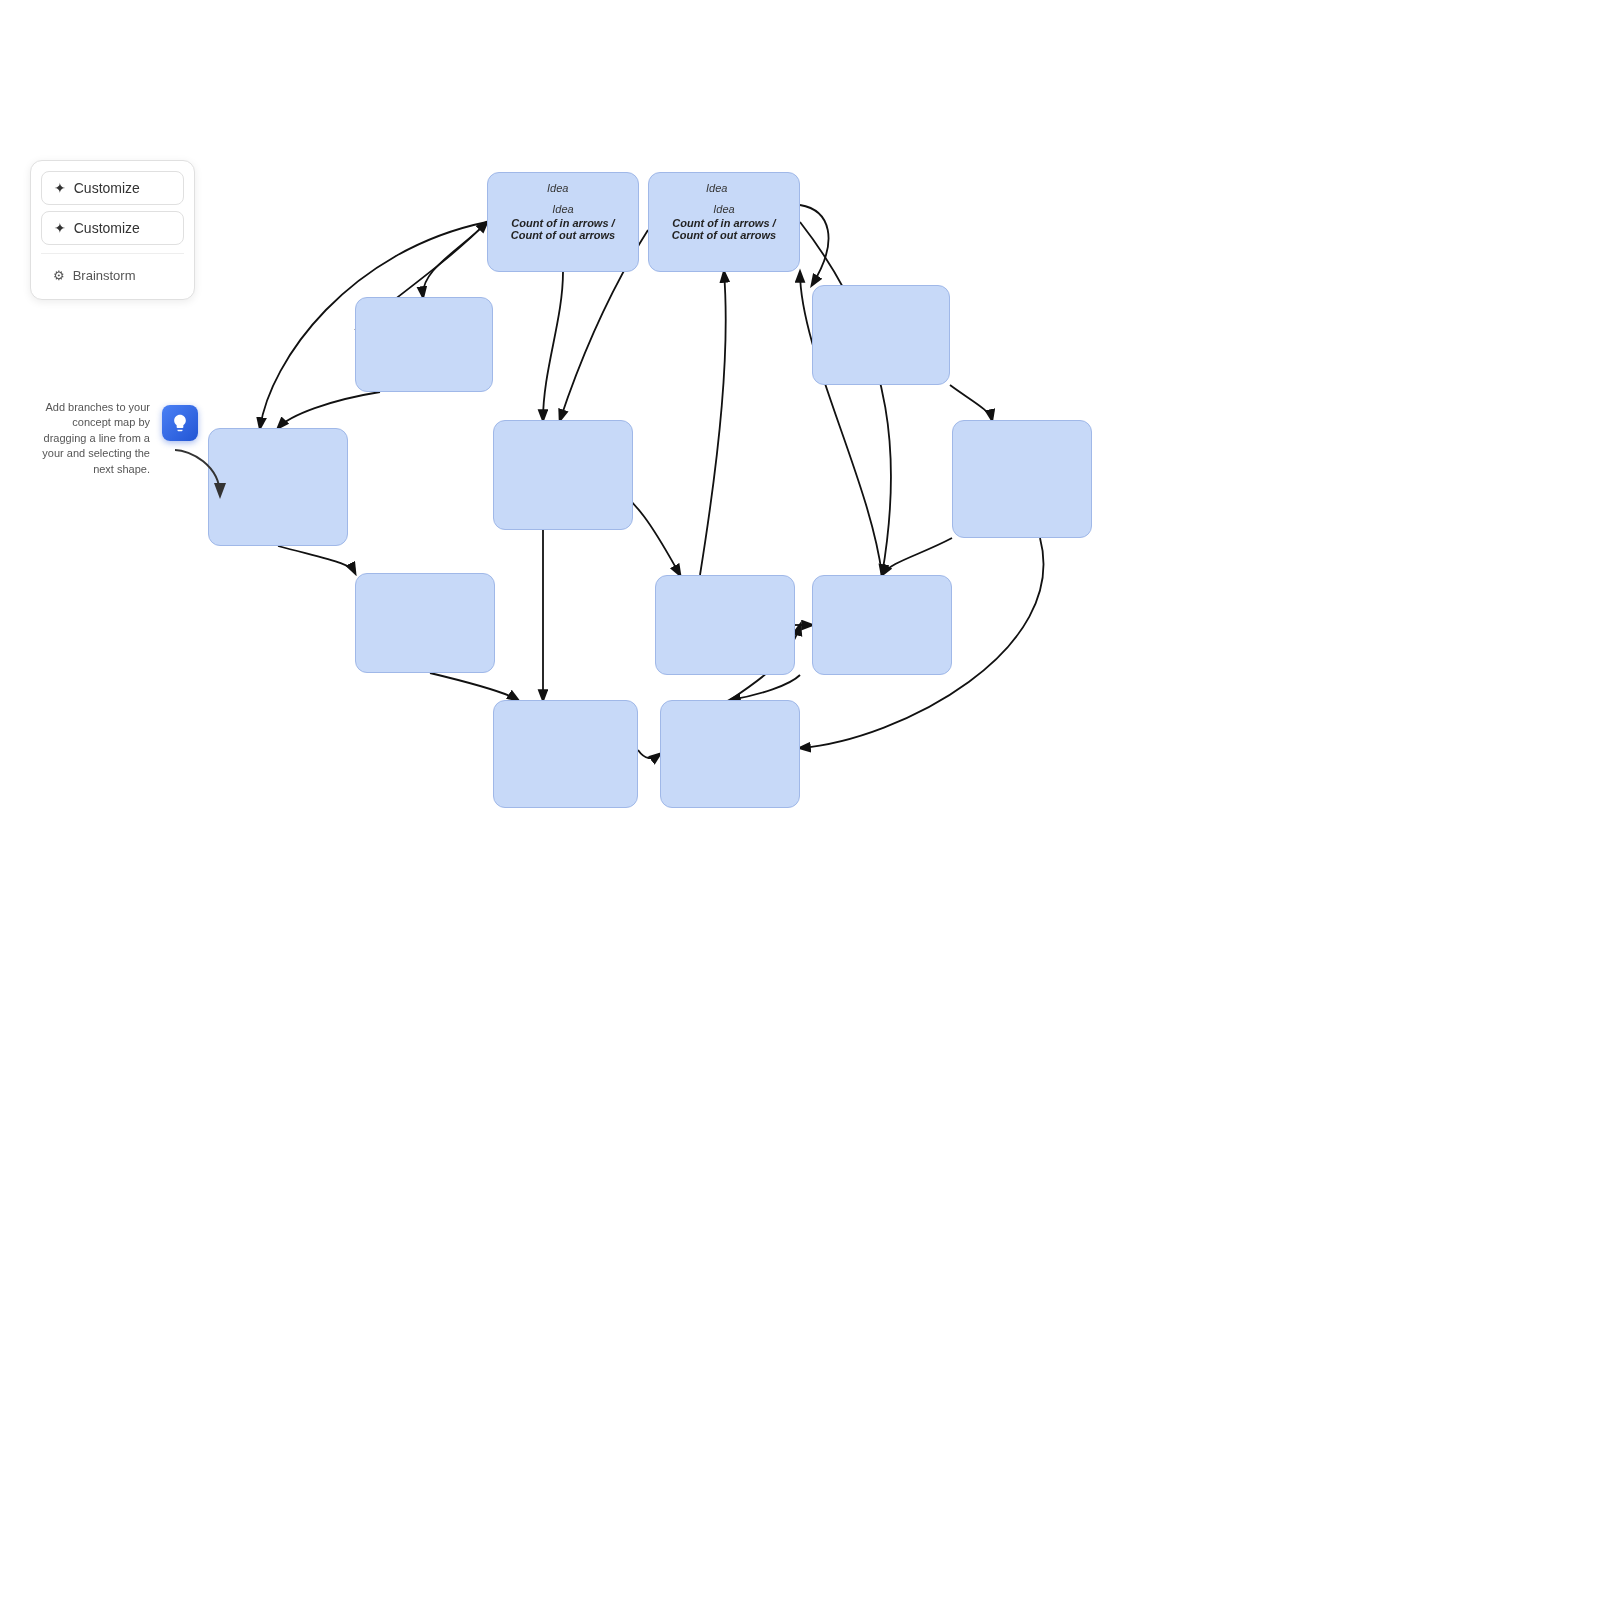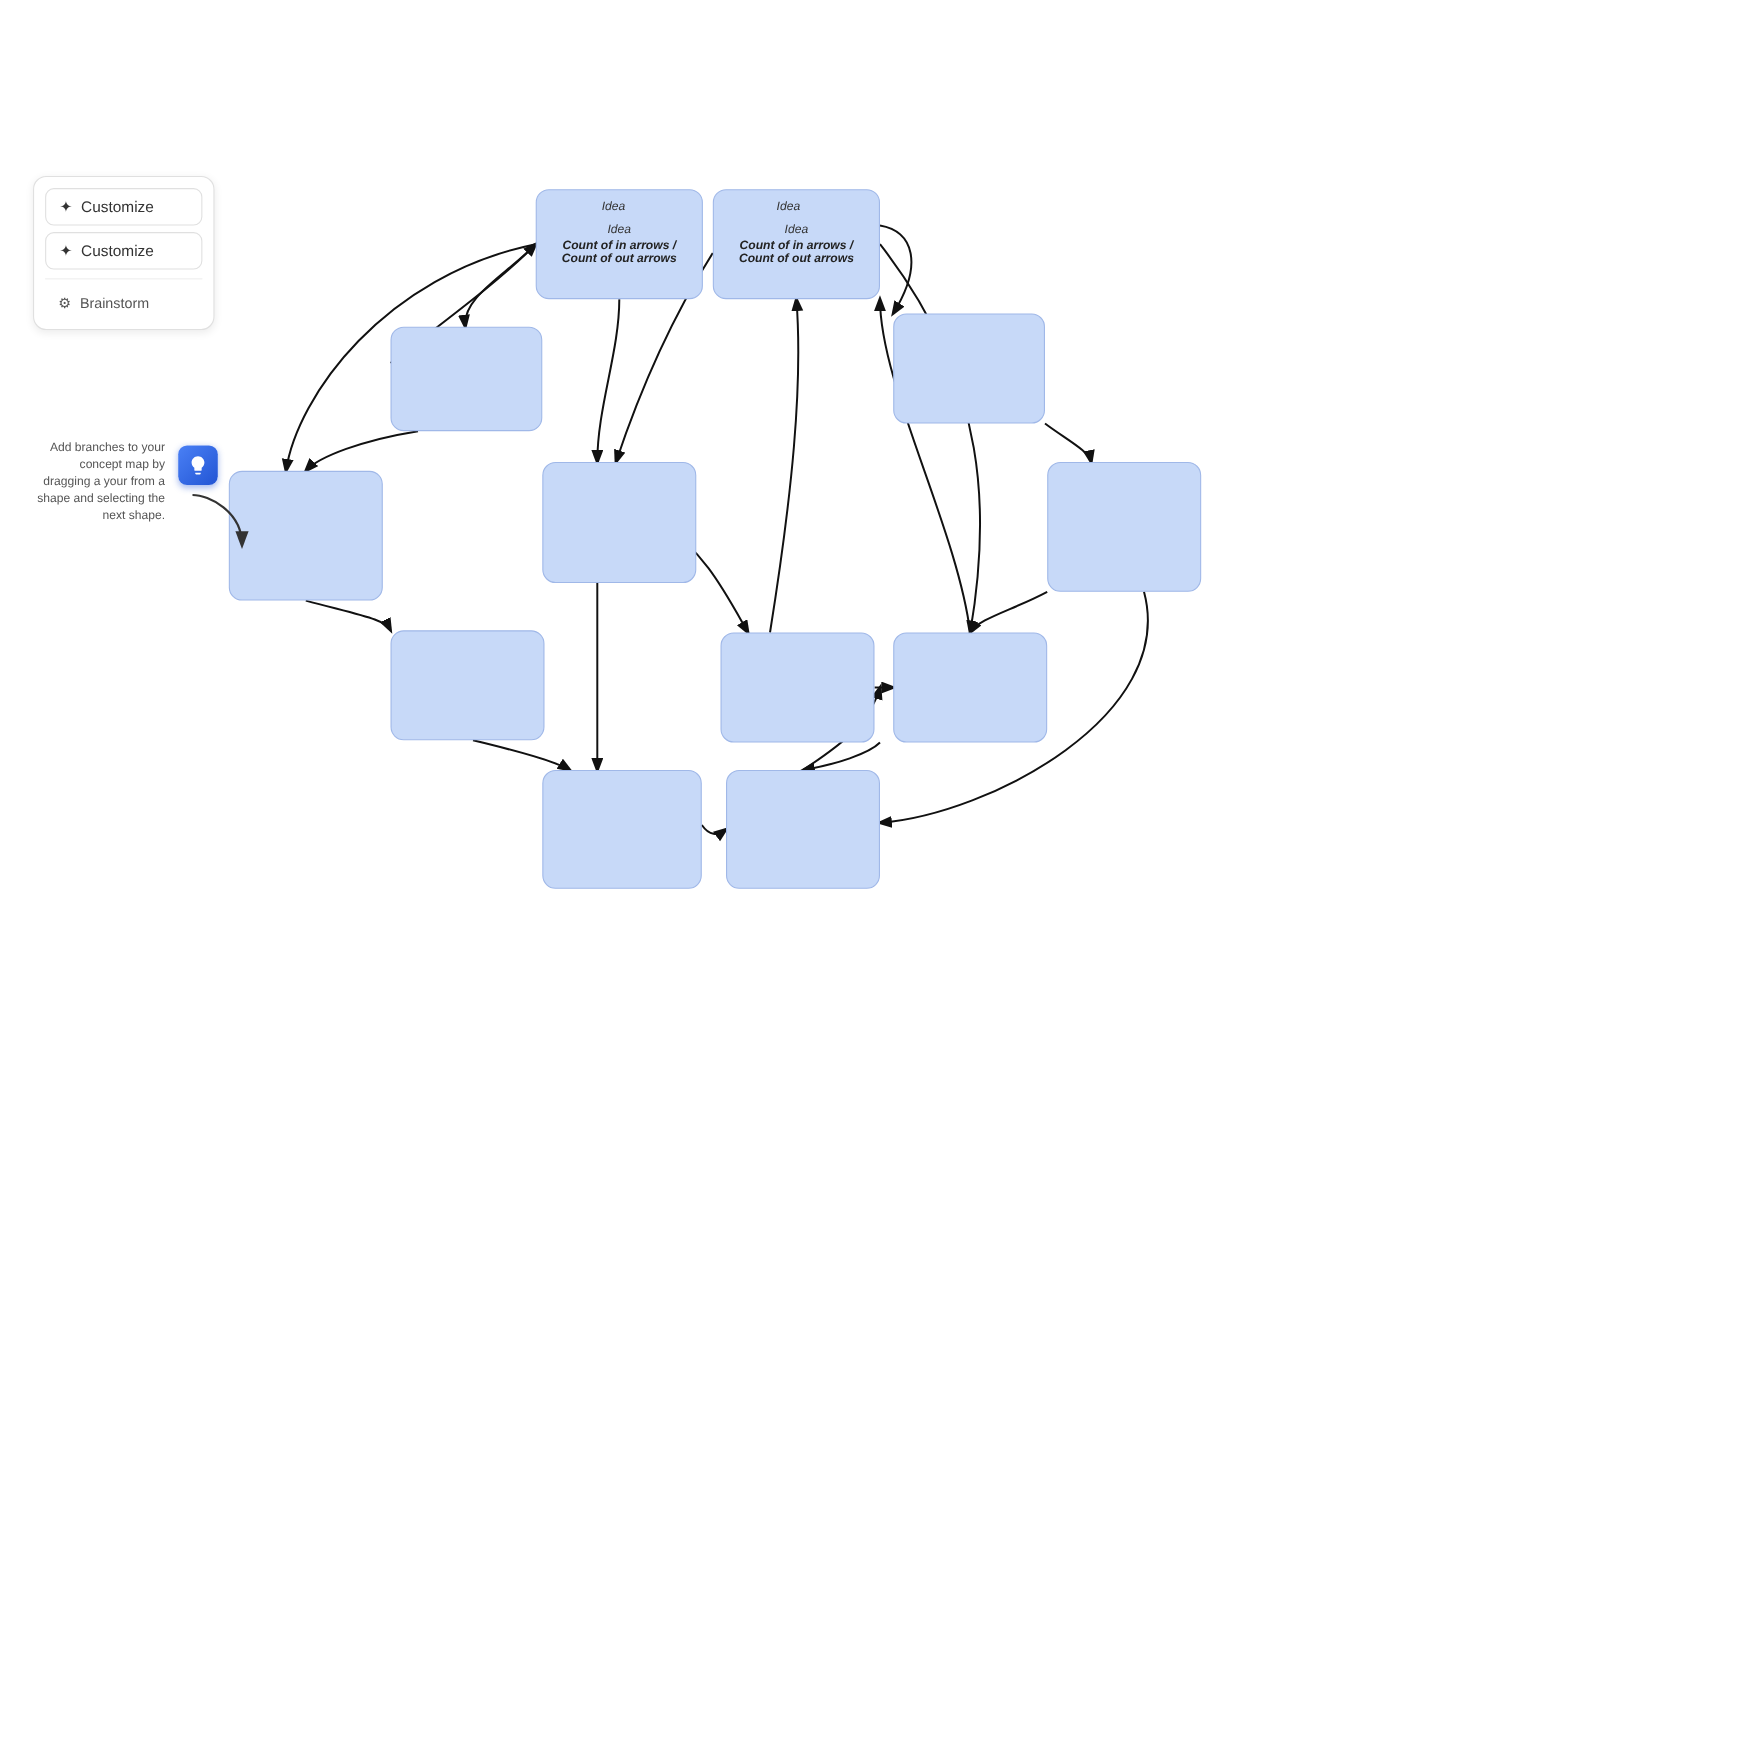--- a/index.html
+++ b/index.html
@@ -259,21 +259,21 @@
     <span>Customize</span>
   </button>
   <div class="sidebar-divider"></div>
   <button class="customize-btn">
     <span>⚙</span>
     <span>Brainstorm</span>
   </button>
 </div>
 
 <div class="hint-tooltip">
-  <span>Add branches to your concept map by dragging a your from a shape and selecting the next shape.</span>
+  <span>Add branches to your concept map by dragging a line from a your and selecting the next shape.</span>
 </div>
 
 <div class="bulb-btn">
   <svg viewBox="0 0 24 24">
     <path d="M9 21c0 .55.45 1 1 1h4c.55 0 1-.45 1-1v-1H9v1zm3-19C8.13 2 5 5.13 5 9c0 2.38 1.19 4.47 3 5.74V17c0 .55.45 1 1 1h6c.55 0 1-.45 1-1v-2.26c1.81-1.27 3-3.36 3-5.74 0-3.87-3.13-7-7-7z"></path>
   </svg>
 </div>
 
 <svg class="hint-arrow" width="60" height="60">
   <path d="M 5,5 C 20,5 50,20 50,50" fill="none" stroke="#333" stroke-width="2" marker-end="url(#hint-arrowhead)"></path>

